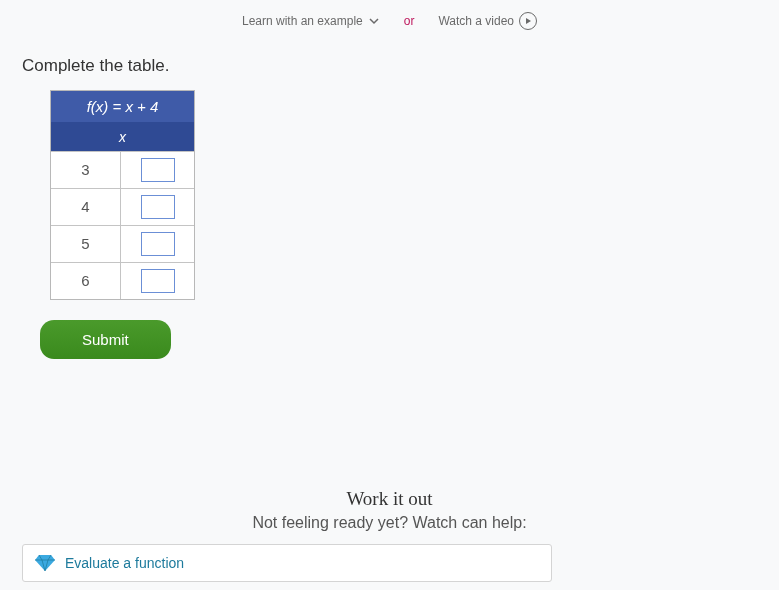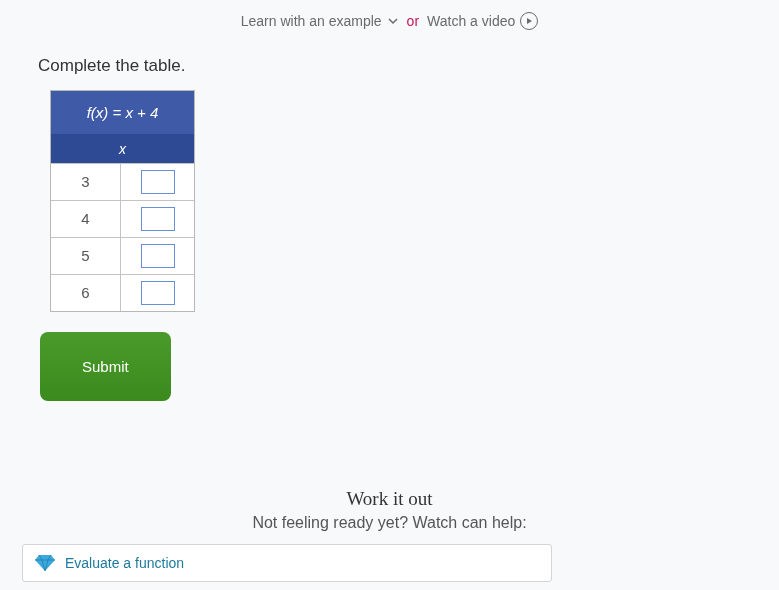--- a/index.html
+++ b/index.html
@@ -8,24 +8,24 @@
       background: #f8f9fa;
       width: 779px;
       height: 590px;
       position: relative;
       overflow: hidden;
     }
     .top-links {
       display: flex;
       justify-content: center;
       align-items: center;
-      gap: 8px;
+      gap: 24px;
       padding: 12px 0 18px;
       color: #6a6a6a;
-      font-size: 14px;
+      font-size: 12px;
     }
     .learn-link, .video-link {
       display: inline-flex;
       align-items: center;
       gap: 5px;
       cursor: pointer;
     }
     .chevron-down {
       width: 12px; height: 12px;
     }
@@ -40,37 +40,37 @@
       justify-content: center;
     }
     .play-tri {
       width: 0; height: 0;
       border-left: 5px solid #6a6a6a;
       border-top: 3.5px solid transparent;
       border-bottom: 3.5px solid transparent;
       margin-left: 1px;
     }
     .prompt {
-      margin: 8px 0 14px 38px;
+      margin: 8px 0 14px 22px;
       color: #333;
       font-size: 17px;
     }
     .table-wrap {
       margin-left: 50px;
       width: 145px;
       border: 1px solid #b8b8b8;
       background: #fff;
     }
     .fn-header {
       background: #3f5ba8;
       color: #fff;
       font-style: italic;
       font-weight: 500;
       text-align: center;
-      padding: 13px 4px;
+      padding: 7px 4px;
       font-size: 15px;
       border-bottom: 1px solid #2f4a94;
     }
     .col-head-row { display: flex; }
     .col-head {
       flex: 1;
       background: #2f4a94;
       color: #fff;
       font-style: italic;
       font-weight: 500;
@@ -105,24 +105,24 @@
       font-size: 14px;
       outline: none;
     }
     .submit-btn {
       display: block;
       margin: 20px 0 0 40px;
       background: #3a8a1d;
       background: linear-gradient(#4a9a2b, #3a8a1d);
       color: #fff;
       border: none;
-      padding: 26px 42px;
+      padding: 11px 42px;
       font-size: 15px;
       cursor: pointer;
-      border-radius: 8px;
+      border-radius: 14px;
     }
     .work-out {
       position: absolute;
       bottom: 58px;
       left: 0; right: 0;
       text-align: center;
     }
     .work-out-title {
       font-family: Georgia, serif;
       font-size: 19px;

